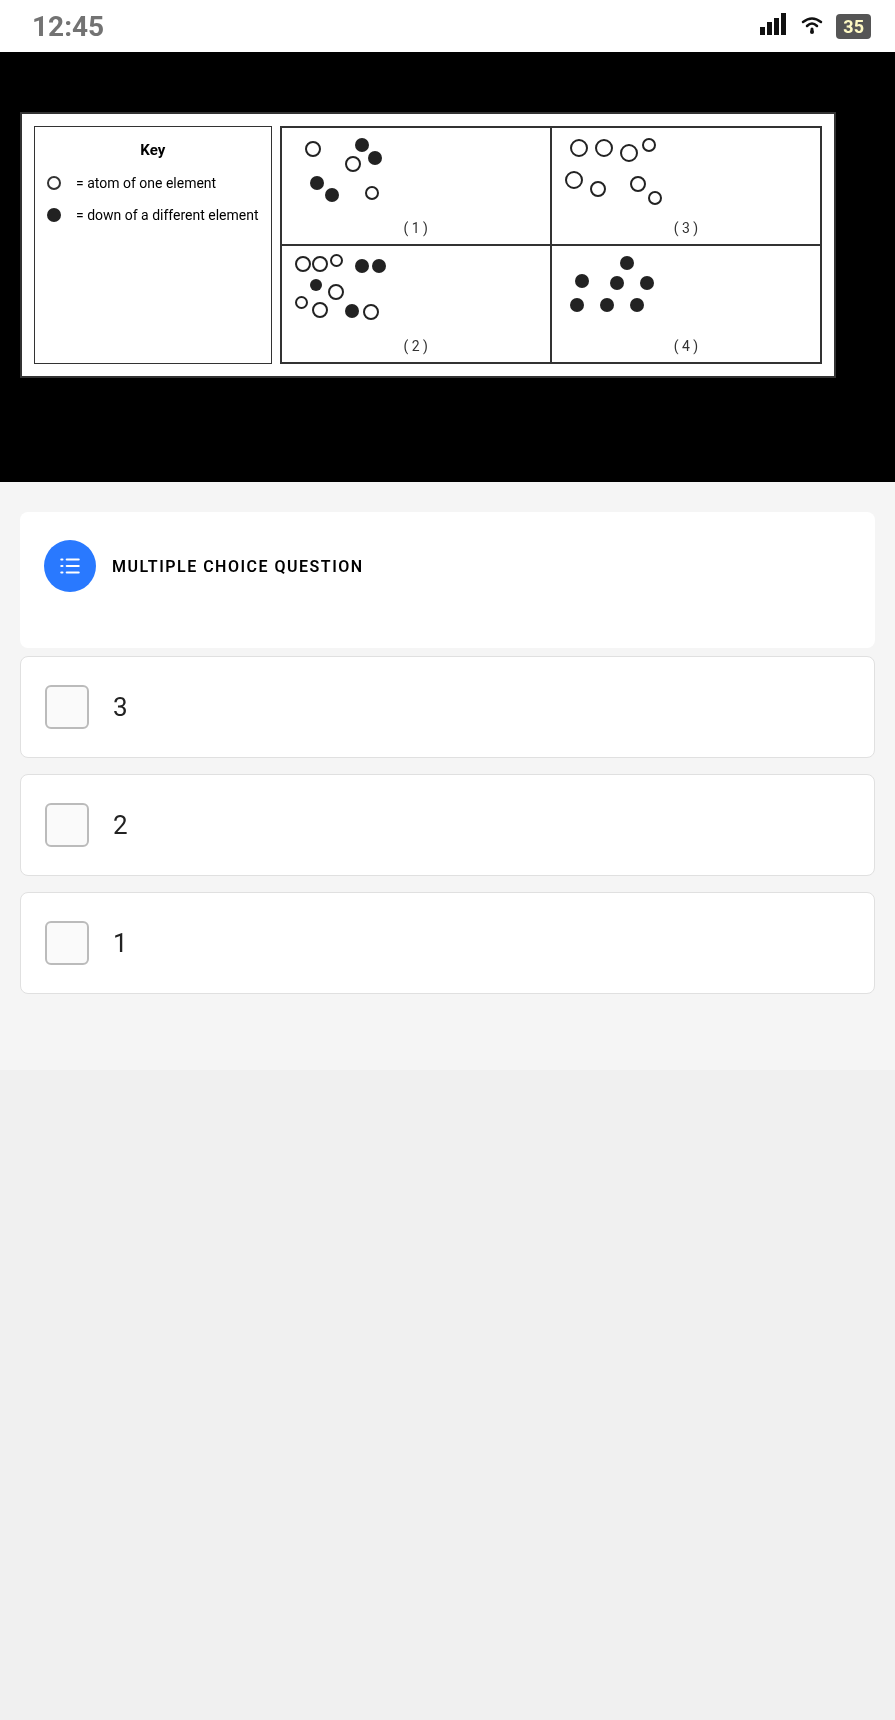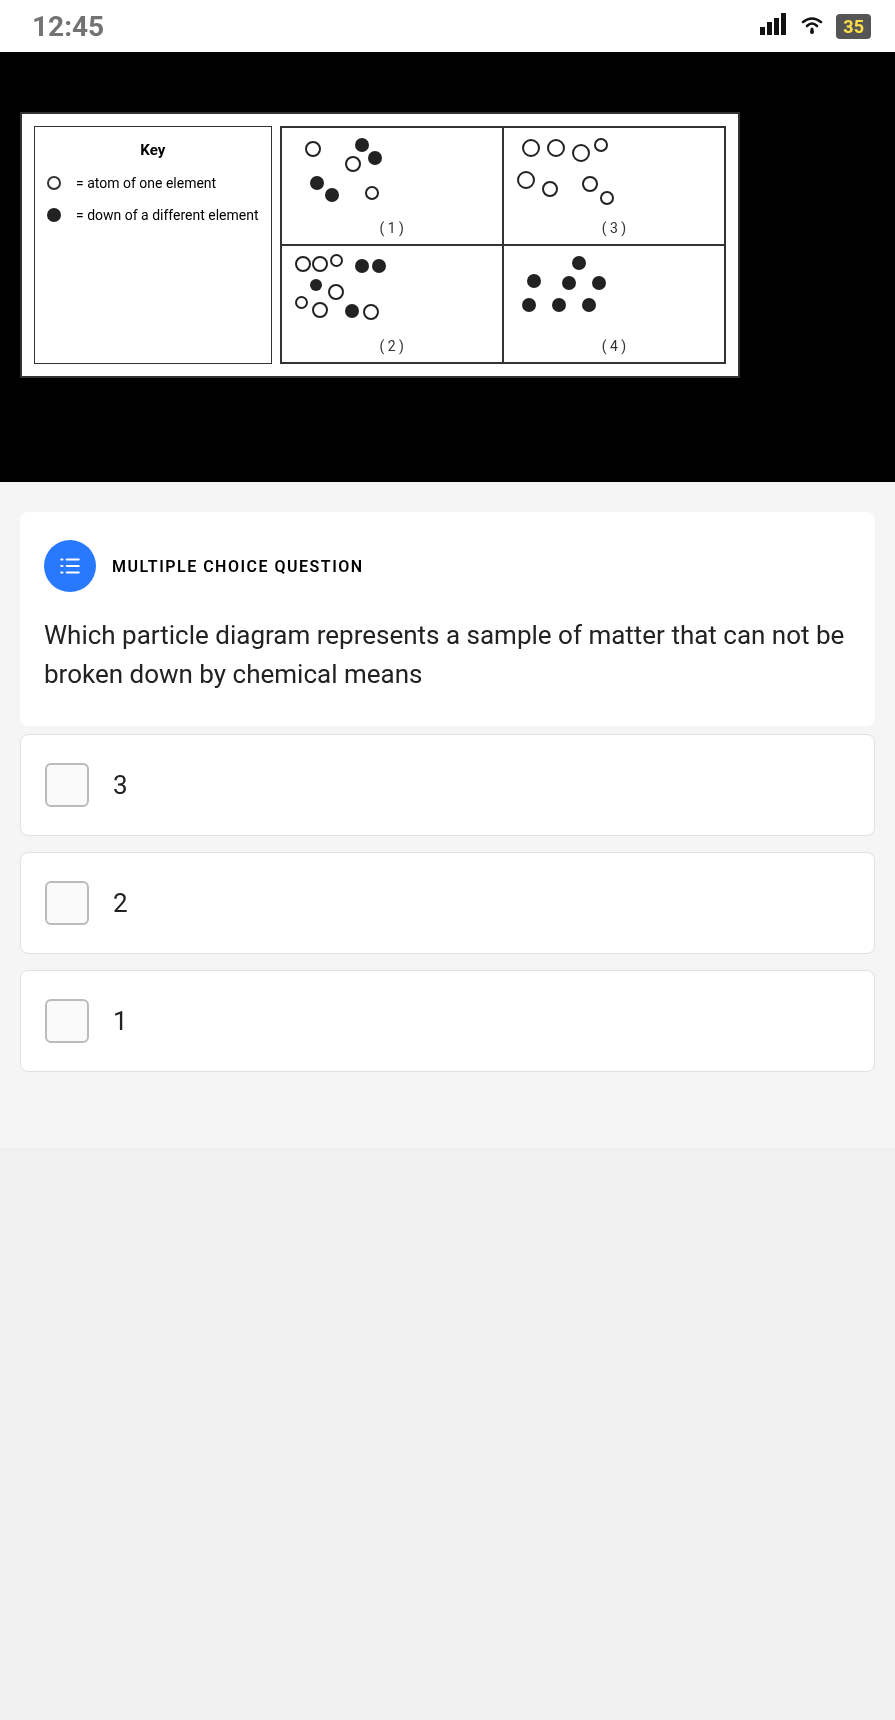--- a/index.html
+++ b/index.html
@@ -32,21 +32,21 @@
       display: flex;
       align-items: center;
       gap: 10px;
     }
     .signal-icon, .wifi-icon, .battery-icon {
       font-size: 22px;
       color: #111;
     }
     .battery-box {
       background: #555;
-      color: #fde047;
+      color: #fef9c3;
       font-size: 18px;
       font-weight: bold;
       padding: 2px 7px;
       border-radius: 4px;
     }
 
     
     .image-area {
       background: #000;
       width: 895px;
@@ -56,21 +56,21 @@
       align-items: center;
       justify-content: center;
     }
 
     .diagram-card {
       background: #fff;
       border: 2px solid #333;
       position: absolute;
       top: 60px;
       left: 20px;
-      width: 720px;
+      width: 816px;
       padding: 12px;
     }
 
     .diagram-top-row {
       display: flex;
       gap: 0;
     }
 
     .key-box {
       border: 1.5px solid #333;
@@ -351,21 +351,20 @@
           <rect x="3" y="5" width="3" height="2" rx="1"></rect>
           <rect x="8" y="5" width="13" height="2" rx="1"></rect>
           <rect x="3" y="11" width="3" height="2" rx="1"></rect>
           <rect x="8" y="11" width="13" height="2" rx="1"></rect>
           <rect x="3" y="17" width="3" height="2" rx="1"></rect>
           <rect x="8" y="17" width="13" height="2" rx="1"></rect>
         </svg>
       </div>
       <span class="mcq-label">MULTIPLE CHOICE QUESTION</span>
     </div>
-    <div class="question-text">Which particle diagram represents a sample of matter that can not be broken down by chemical means</div>
   </div>
 
   <div class="answer-option">
     <div class="answer-checkbox"></div>
     <span class="answer-text">3</span>
   </div>
 
   <div class="answer-option">
     <div class="answer-checkbox"></div>
     <span class="answer-text">2</span>

